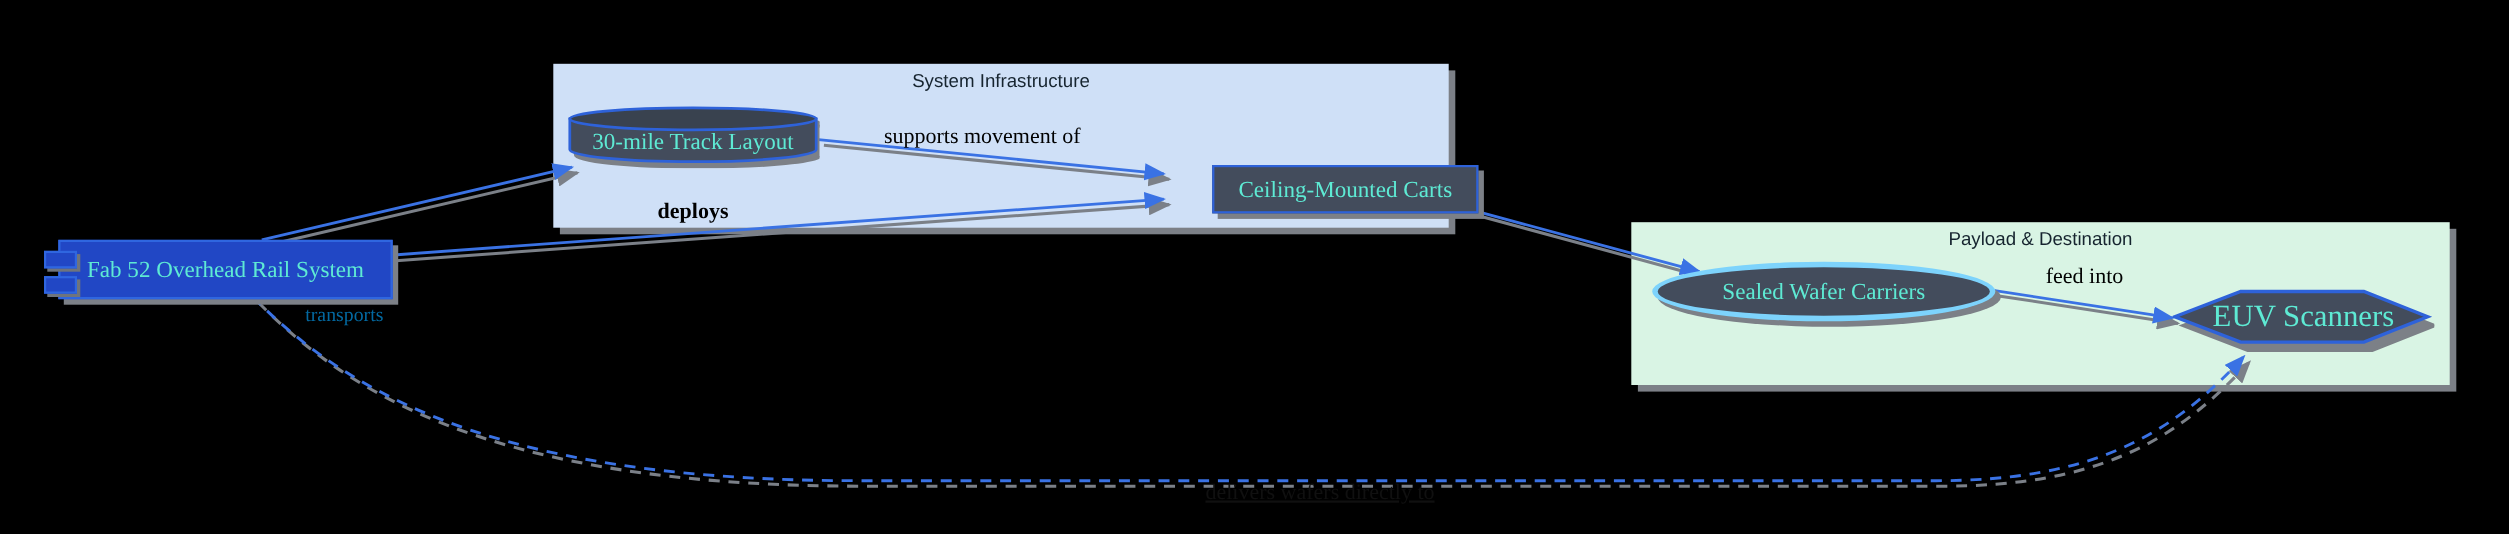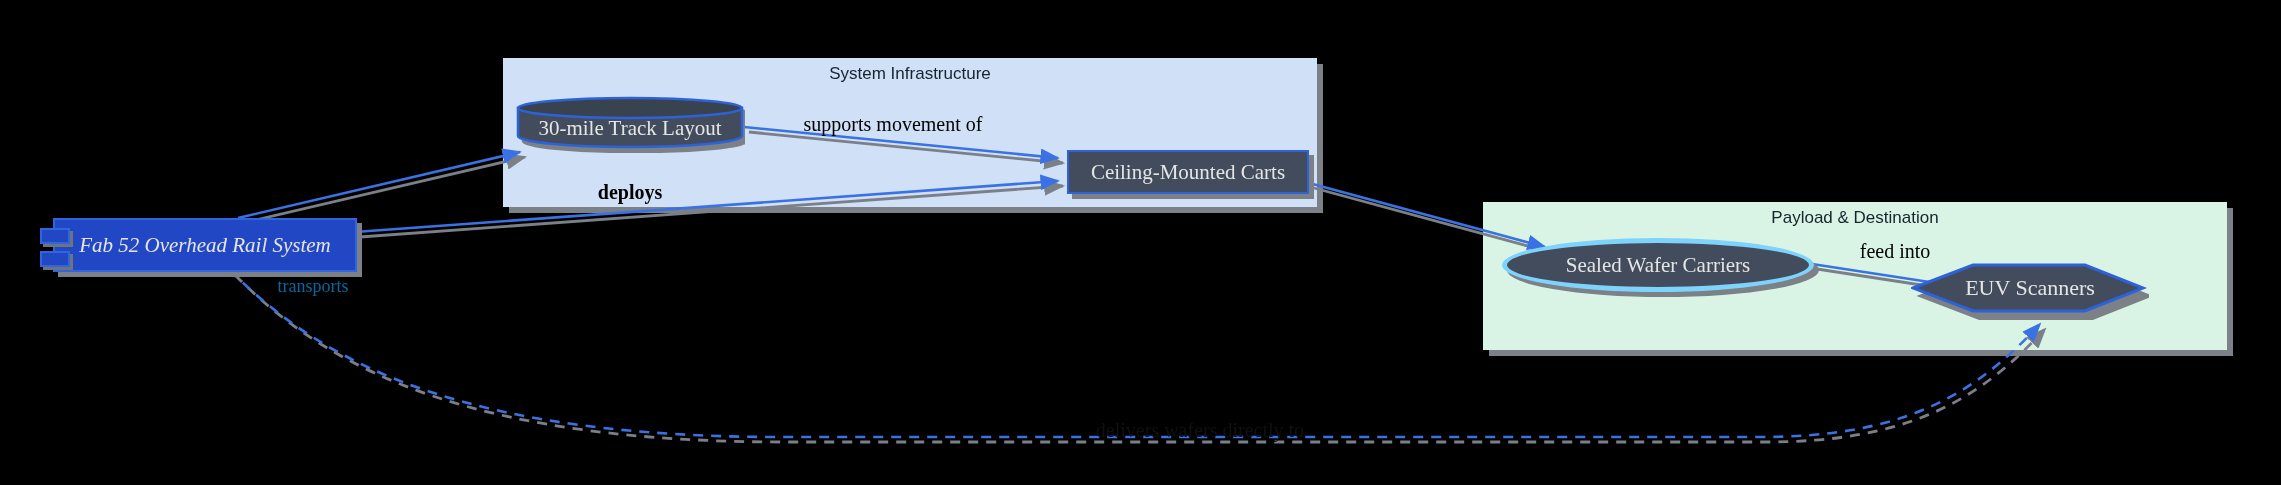--- a/index.html
+++ b/index.html
@@ -3,23 +3,23 @@
 <meta charset="utf-8">
 <style>
   html,body{margin:0;padding:0;background:#000;}
   #stage{position:relative;width:2281px;height:485px;background:#000;overflow:hidden;
          font-family:"Liberation Serif", serif;}
   .cluster{position:absolute;box-shadow:6px 6px 0 #7c8087;}
   .cluster-title{position:absolute;top:6px;left:0;right:0;text-align:center;
 "Liberation Sans";
          font-family:"Liberation Sans", sans-serif;font-size:17px;color:#16242f;}
   .node{position:absolute;display:flex;align-items:center;justify-content:center;
-        color:#e5e5e5;text-align:center;}
+        color:#5eead4;text-align:center;}
   .node .lbl{position:relative;z-index:3;}
-  .rectNode{background:#434c5c;border:2px solid #2e62d9;box-shadow:5px 5px 0 #7c8087;}
+  .rectNode{background:#434c5c;border:2px solid #2e62d9;box-shadow:5px 5px 0 #7c8087;margin-left:35px;}
   .ellipseNode{background:#434c5c;border:5px solid #7dd3fc;border-radius:50%;
         box-shadow:5px 5px 0 #7c8087;}
   .componentNode{background:#2147c5;border:2px solid #2f66e0;box-shadow:5px 5px 0 #7c8087;}
   .tab{position:absolute;width:26px;height:12px;background:#2147c5;border:2px solid #2f66e0;
         box-shadow:3px 3px 0 #6f747c;z-index:4;}
   .shapeSvg{position:absolute;left:0;top:0;z-index:1;}
   .edgeLabel{position:absolute;color:#000;font-size:20px;white-space:nowrap;z-index:6;
         transform:translateX(-50%);}
   .hiddenLabel{color:#101010;}
   .ghostLabel{color:#0369a1;}
@@ -62,21 +62,21 @@
       <path d="M744,127 L1058,158" marker-end="url(#ah)"></path>
       <path d="M355,232 L1058,181" marker-end="url(#ah)"></path>
       <path d="M1309,183 L1545,247" marker-end="url(#ah)"></path>
       <path d="M1812,264 L1975,289" marker-end="url(#ah)"></path>
       <path d="M230,270 C330,372 480,437 780,437 L1760,437 C1900,437 1972,398 2040,324" stroke-dasharray="10 8" marker-end="url(#ah)"></path>
     </g>
   </svg>
 
   <div class="nodeLayer">
 
-    <div class="node componentNode" style="left:53px;top:218px;width:300px;height:50px;font-size:21px;font-style:italic;">
+    <div class="node componentNode" style="left:53px;top:218px;width:300px;height:50px;font-size:21px;">
       <span class="tab" style="left:-15px;top:8px;"></span>
       <span class="tab" style="left:-15px;top:31px;"></span>
       <span class="lbl">Fab 52 Overhead Rail System</span>
     </div>
 
     <div class="node" style="left:515px;top:95px;width:230px;height:58px;font-size:21px;">
       <svg class="shapeSvg" width="230" height="58" viewBox="0 0 230 58">
         <g transform="translate(5,5)" fill="#7c8087" stroke="#7c8087" stroke-width="2.5">
           <path d="M3,13 V41 A112 11 0 0 0 227,41 V13"></path>
           <ellipse cx="115" cy="13" rx="112" ry="10"></ellipse>
@@ -88,29 +88,29 @@
     </div>
 
     <div class="node rectNode" style="left:1067px;top:150px;width:238px;height:40px;font-size:21px;">
       <span class="lbl">Ceiling-Mounted Carts</span>
     </div>
 
     <div class="node ellipseNode" style="left:1502px;top:238px;width:302px;height:44px;font-size:21px;">
       <span class="lbl">Sealed Wafer Carriers</span>
     </div>
 
-    <div class="node" style="left:1911px;top:262px;width:238px;height:58px;font-size:22px;text-align:center;">
+    <div class="node" style="left:1975px;top:262px;width:238px;height:58px;font-size:28px;text-align:center;">
       <svg class="shapeSvg" width="238" height="58" viewBox="0 0 238 58">
         <polygon points="5,30 65,7 177,7 235,30 177,53 65,53" transform="translate(4,4)" fill="#7c8087" stroke="#7c8087" stroke-width="2.5"></polygon>
         <polygon points="2,26 62,3 174,3 232,26 174,49 62,49" fill="#434c5c" stroke="#2e62d9" stroke-width="3"></polygon>
       </svg>
       <span class="lbl" style="margin-top:-6px;">EUV Scanners</span>
     </div>
   </div>
 
   <div class="edgeLabel" style="left:893px;top:113px;">supports movement of</div>
   <div class="edgeLabel" style="left:630px;top:181px;font-weight:bold;">deploys</div>
   <div class="edgeLabel" style="left:1895px;top:240px;">feed into</div>
 
-  <div class="edgeLabel hiddenLabel" style="left:1200px;top:419px;">delivers wafers directly to</div>
+  <div class="edgeLabel hiddenLabel" style="left:1200px;top:437px;text-decoration:underline;">delivers wafers directly to</div>
   <div class="edgeLabel ghostLabel" style="left:313px;top:276px;font-size:18px;">transports</div>
 
 </div>
 
 </body></html>

